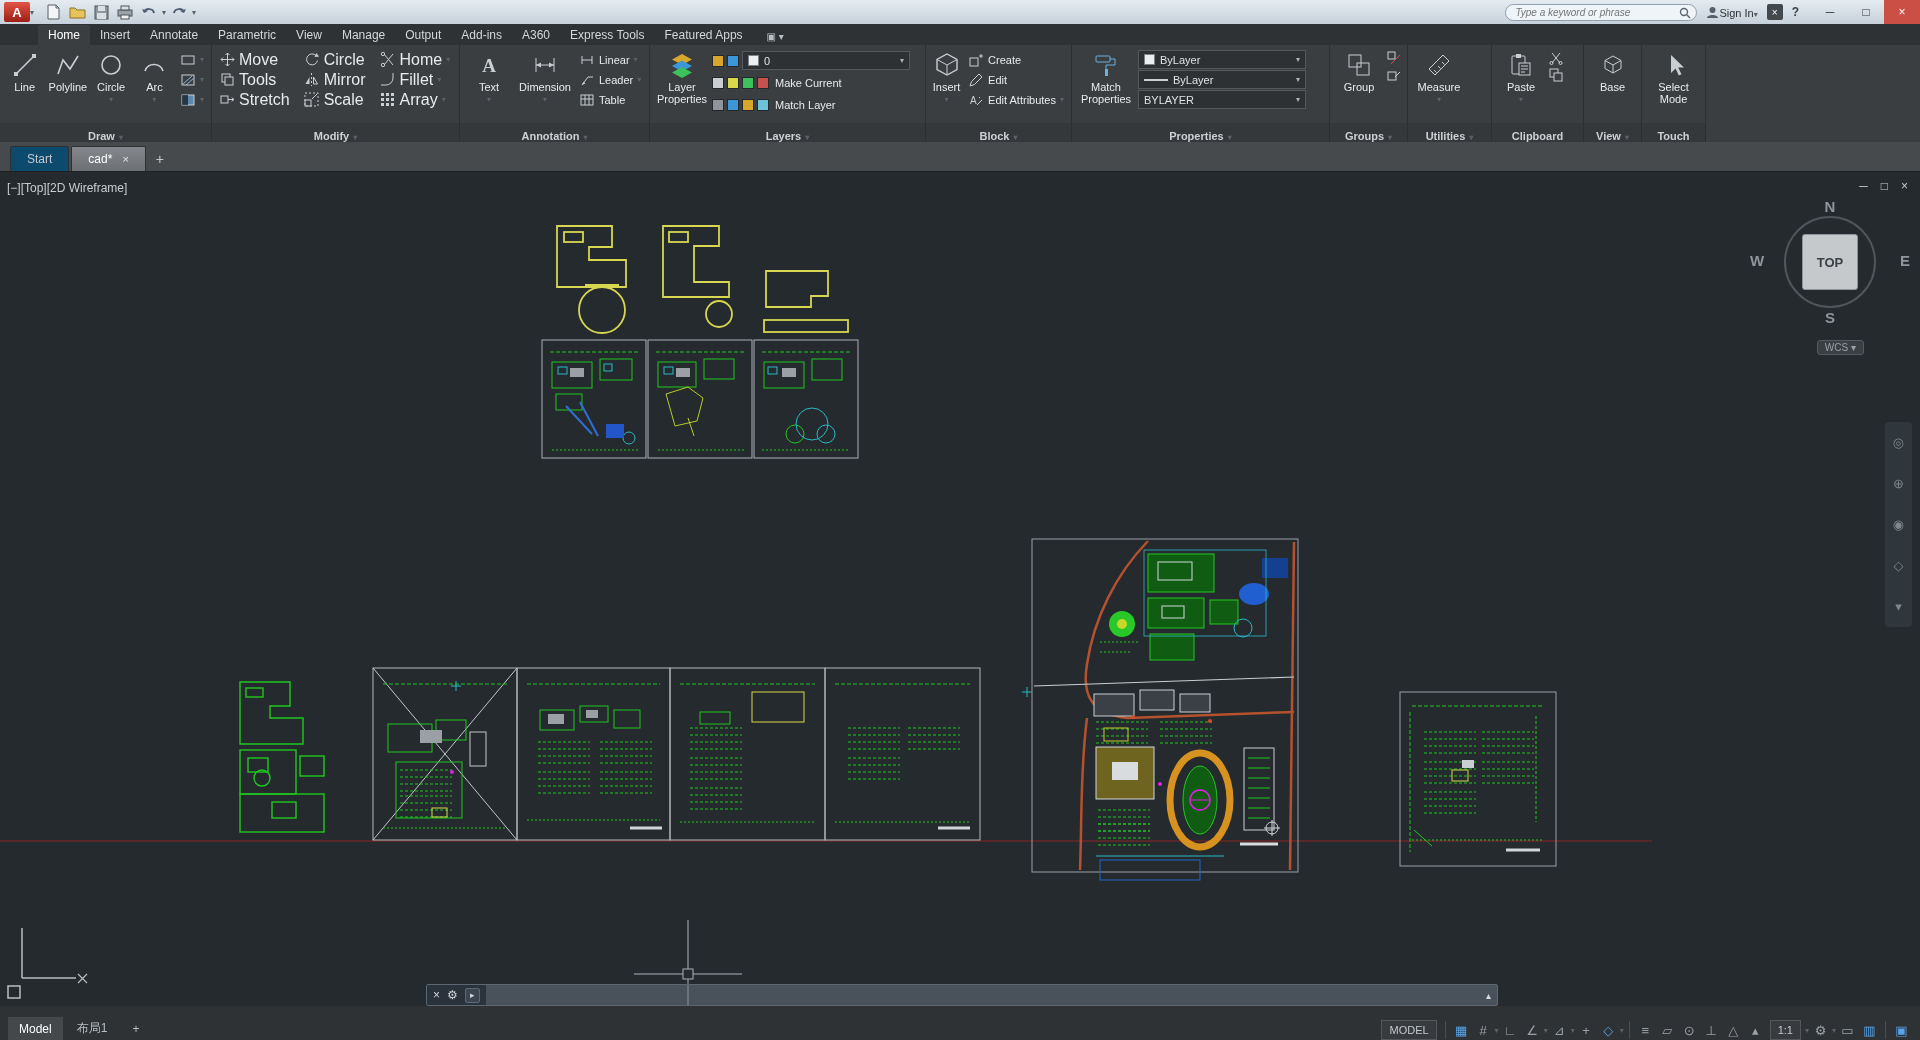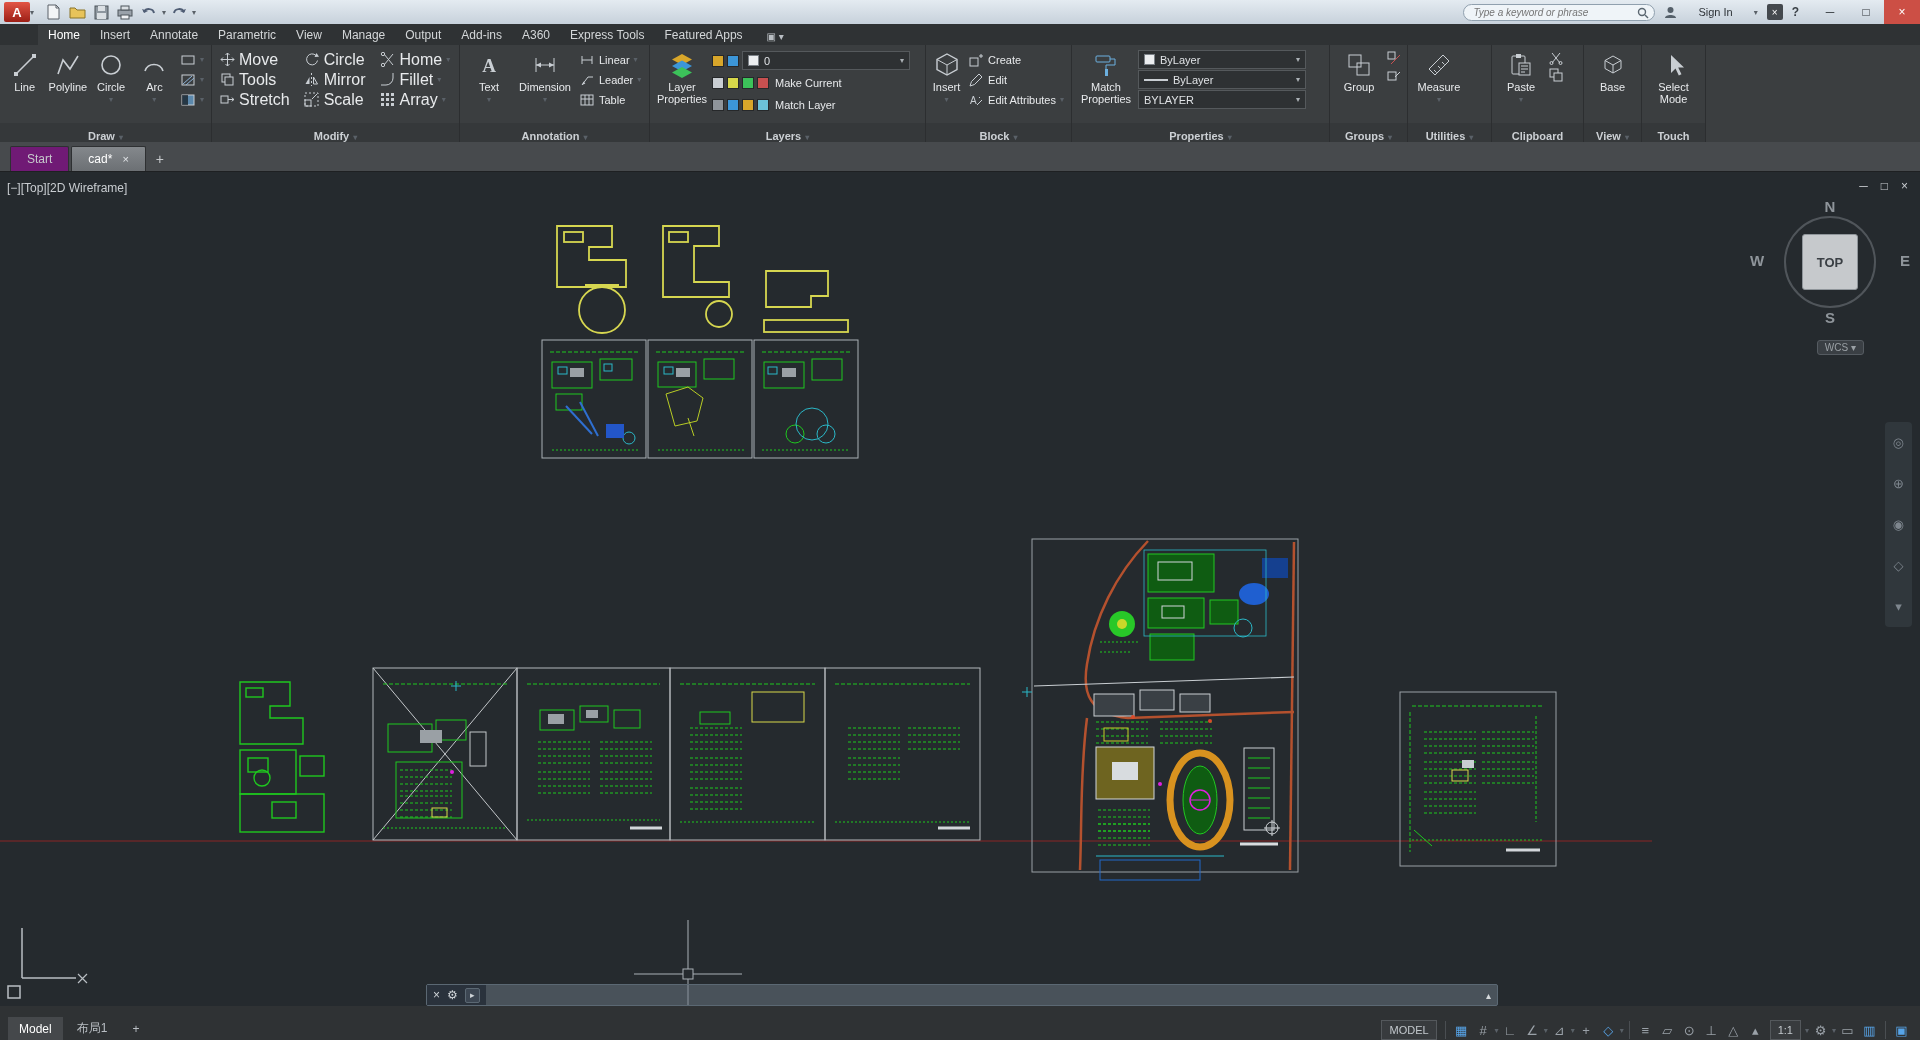--- a/index.html
+++ b/index.html
@@ -11,21 +11,21 @@
   .qat { display:flex; align-items:center; gap:2px; margin-left:8px; }
   .qbtn { width:22px; height:20px; display:flex; align-items:center; justify-content:center; }
   .qbtn svg { display:block; }
   .cr { font-size:8px; color:#5a6168; }
   .title-center { position:absolute; left:0; right:0; text-align:center; pointer-events:none; color:#2b3035; }
   .title-center .doc { margin-left:26px; }
   .tb-right { margin-left:auto; display:flex; align-items:center; gap:9px; }
   .searchwrap { position:relative; }
   .search { width:192px; height:17px; border:1px solid #90a0ae; border-radius:9px; background:#eff4f8; font-size:10px; font-style:italic; color:#5c6772; padding:0 22px 0 9px; font-family:"Liberation Sans",sans-serif;margin-left:32px; }
   .searchwrap svg { position:absolute; right:6px; top:3px; }
-  .signin { display:flex; align-items:center; gap:21px; font-size:11px; }
+  .signin { display:flex; align-items:flex-end; gap:0; font-size:11px; }
   .xchg { width:16px; height:16px; background:#44494e; color:#fff; font-size:10px; display:flex; align-items:center; justify-content:center; border-radius:2px; }
   .help { font-weight:bold; color:#3a4races046; color:#3a4046; }
   .winbtns { display:flex; margin-left:4px; }
   .winbtn { width:36px; height:24px; display:flex; align-items:center; justify-content:center; font-size:12px; color:#2e3338; }
   .winbtn.close { background:#cc4f45; color:#fff; }
 
   
   .tabrow { height:21px; background:#2f3234; display:flex; align-items:flex-end; padding-left:38px; font-size:12px; color:#d4d7d9; }
   .rtab { padding:3px 10px; white-space:nowrap; }
   .rtab.active { background:#3b3e40; color:#fff; }
@@ -46,21 +46,21 @@
   .combo { display:flex; align-items:center; gap:5px; background:#2e3133; border:1px solid #55595c; height:19px; padding:0 5px; font-size:11px; width:168px; color:#dfe2e5; }
   .combo .cr { margin-left:auto; color:#aab0b5; }
   .swatch { width:11px; height:11px; background:#eceef0; border:1px solid #7c8288; }
   .linesample { width:24px; border-top:2px solid #c9ced3; }
   .chiprow { display:flex; align-items:center; gap:3px; height:21px; }
   .chip { width:12px; height:12px; border:1px solid #26282a; }
   .ic svg, .mini svg { display:block; }
 
   
   .filetabs { height:30px; background:#474a4d; display:flex; align-items:flex-end; padding-left:10px; font-size:12px; border-bottom:1px solid #1e2022; }
-  .ftab { height:25px; display:flex; align-items:center; padding:0 16px; margin-right:2px; background:#701a75; color:#c6c9cc; border:1px solid #2e3032; border-bottom:none; border-radius:2px 2px 0 0; }
+  .ftab { height:25px; display:flex; align-items:center; padding:0 16px; margin-right:2px; background:#0c4a6e; color:#c6c9cc; border:1px solid #2e3032; border-bottom:none; border-radius:2px 2px 0 0; }
   .ftab.active { background:linear-gradient(#84888c,#6c7074); color:#fff; }
   .ftab .closex { margin-left:10px; font-size:11px; color:#e2e5e8; }
   .addtab { width:24px; height:25px; color:#c6c9cc; display:flex; align-items:center; justify-content:center; font-size:14px; }
 
   
   .canvas { position:relative; height:834px; background:#252a2e; overflow:hidden; }
   .cad { position:absolute; inset:0; }
   .vplabel { position:absolute; top:9px; left:7px; font-size:12px; color:#c9cdd1; }
   .vpwin { position:absolute; top:7px; right:12px; display:flex; gap:13px; color:#c9cdd1; font-size:12px; }
   .viewcube { position:absolute; top:28px; right:28px; width:124px; height:124px; }

